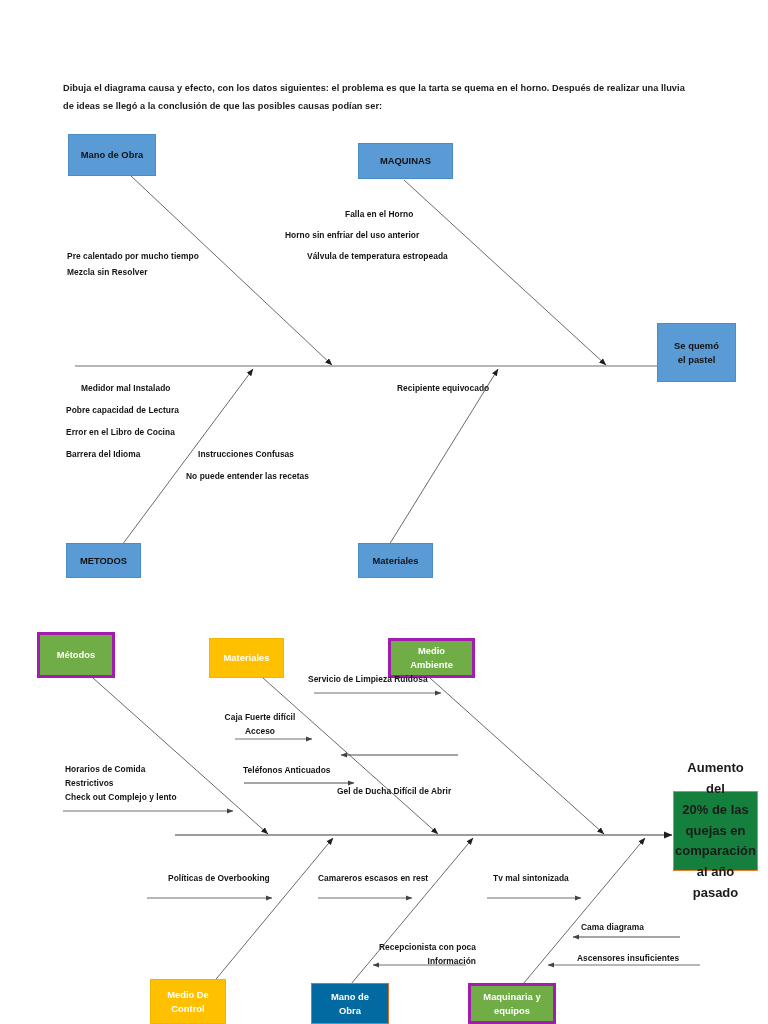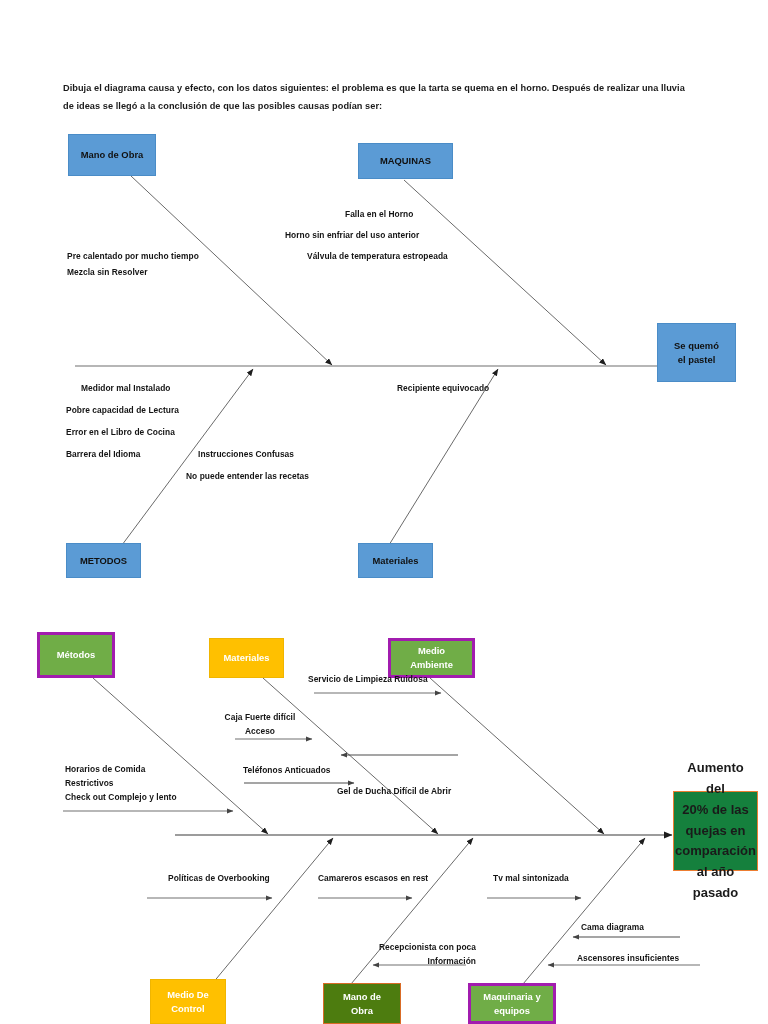--- a/index.html
+++ b/index.html
@@ -49,21 +49,21 @@
     align-items: center;
     justify-content: center;
     text-align: center;
     font-size: 9.4px;
     font-weight: bold;
     line-height: 1.45;
     padding: 2px 3px;
   }
   .box.blue   { background: #5b9bd5; color: #111111; border: 1px solid #4a8cc7; }
   .box.green  { background: #70ad47; color: #ffffff; border: 3px solid #a21caf; }
-  .box.orange { background: #4d7c0f; color: #ffffff; border: 1px solid #d96b26; margin-left: 12px; }
+  .box.orange { background: #0369a1; color: #ffffff; border: 1px solid #d96b26; }
   .box.amber  { background: #ffc000; color: #ffffff; border: 1px solid #f0b500; }
   .box.effect-outline {
     background: #15803d;
     color: #1a1a1a;
     border: 1.2px solid #ed7d31;
     font-weight: 600;
     font-size: 13px;
     line-height: 1.6;
     flex-direction: column;
   }

